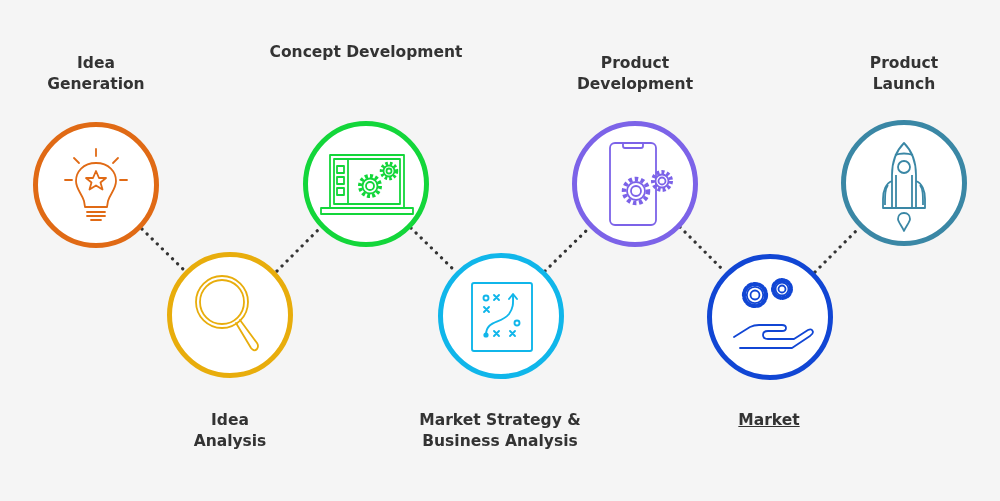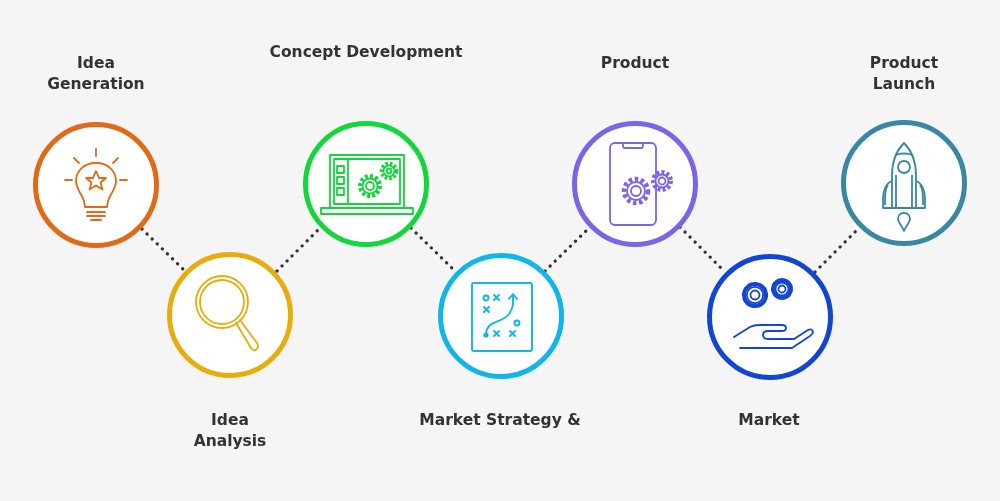--- a/index.html
+++ b/index.html
@@ -100,57 +100,59 @@
         <circle cx="62" cy="60" r="4"></circle>
         <circle cx="81" cy="45" r="7.5" stroke-dasharray="2.5 2" stroke-width="3.5"></circle>
         <circle cx="81" cy="45" r="5.5"></circle>
         <circle cx="81" cy="45" r="2.5"></circle>
       </g>
     </svg>
   </div>
 
   <div class="step-label" style="left:390px; top:410px;text-align:center;">
     <span>Market Strategy &amp;</span>
+    <span>Business Analysis</span>
   </div>
   <div class="step-circle" style="left:438px; top:253px; border-color:#10b6ea;">
     <svg viewBox="0 0 116 116">
       <g fill="none" stroke="#10b6ea" stroke-width="1.9" stroke-linecap="round" stroke-linejoin="round">
         <rect x="29" y="25" width="60" height="68" rx="2"></rect>
         <circle cx="43" cy="40" r="2.5"></circle>
         <path d="M51 37 L56 42 M56 37 L51 42"></path>
         <path d="M41 49 L46 54 M46 49 L41 54"></path>
         <circle cx="74" cy="65" r="2.5"></circle>
         <path d="M51 73 L56 78 M56 73 L51 78"></path>
         <path d="M67 73 L72 78 M72 73 L67 78"></path>
         <path d="M43 77 C43 62 58 66 66 56 C71 49 70 44 70 37"></path>
         <path d="M66 41 L70 36 L74 41"></path>
       </g>
       <circle cx="43" cy="77" r="2.6" fill="#10b6ea"></circle>
     </svg>
   </div>
 
   <div class="step-label" style="left:525px; top:53px;">
     <span>Product</span>
+    <span>Development</span>
   </div>
   <div class="step-circle" style="left:572px; top:121px; border-color:#7c63e8;">
     <svg viewBox="0 0 116 116">
       <g fill="none" stroke="#7c63e8" stroke-width="1.8" stroke-linejoin="round">
         <rect x="33" y="17" width="46" height="82" rx="5"></rect>
         <path d="M46 17 L46 20 Q46 22 48 22 L64 22 Q66 22 66 20 L66 17"></path>
         <circle cx="59" cy="65" r="12" stroke-dasharray="3.5 2.6" stroke-width="4.5"></circle>
         <circle cx="59" cy="65" r="9" fill="#ffffff"></circle>
         <circle cx="59" cy="65" r="5"></circle>
         <circle cx="85" cy="55" r="9" stroke-dasharray="3 2.2" stroke-width="4"></circle>
         <circle cx="85" cy="55" r="6.5" fill="#ffffff"></circle>
         <circle cx="85" cy="55" r="3.5"></circle>
       </g>
     </svg>
   </div>
 
-  <div class="step-label" style="left:659px; top:410px;">
+  <div class="step-label" style="left:659px; top:410px;text-decoration:underline;">
     <span>Market</span>
   </div>
   <div class="step-circle" style="left:707px; top:254px; border-color:#1146d4;">
     <svg viewBox="0 0 116 116">
       <g fill="none" stroke="#1146d4" stroke-width="1.8" stroke-linecap="round" stroke-linejoin="round">
         <circle cx="43" cy="36" r="11" stroke-dasharray="3.2 2.4" stroke-width="4.2"></circle>
         <circle cx="43" cy="36" r="8.2" fill="#ffffff"></circle>
         <circle cx="43" cy="36" r="4.5"></circle>
         <circle cx="70" cy="30" r="9" stroke-dasharray="3 2.2" stroke-width="4"></circle>
         <circle cx="70" cy="30" r="6.5" fill="#ffffff"></circle>

